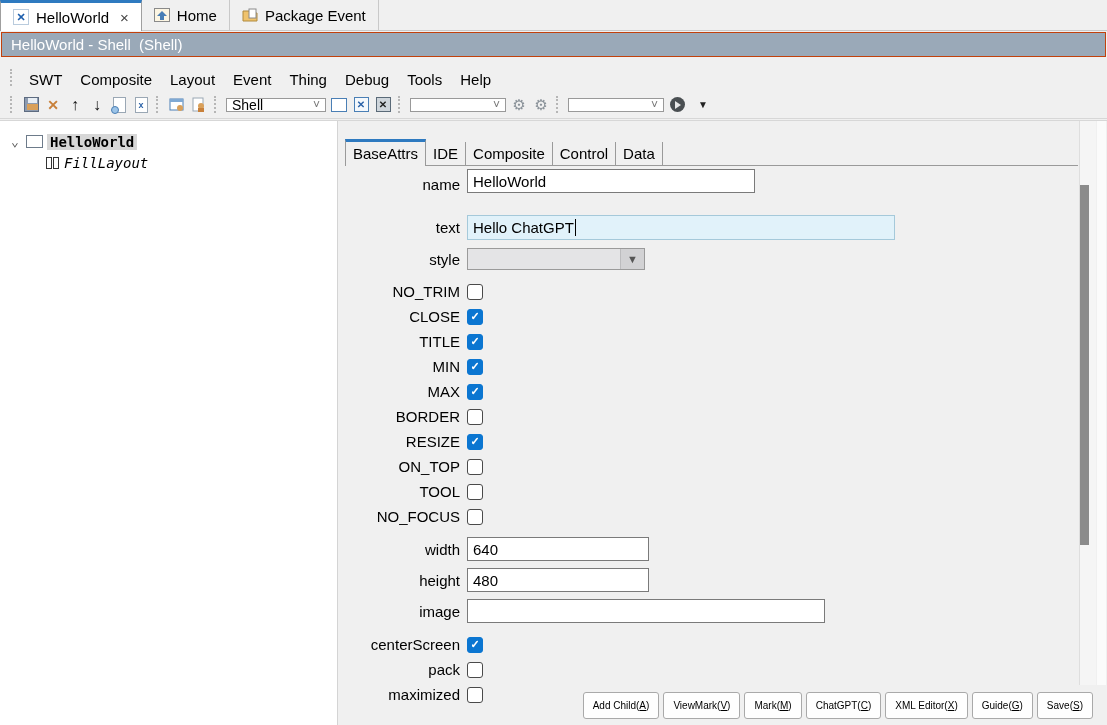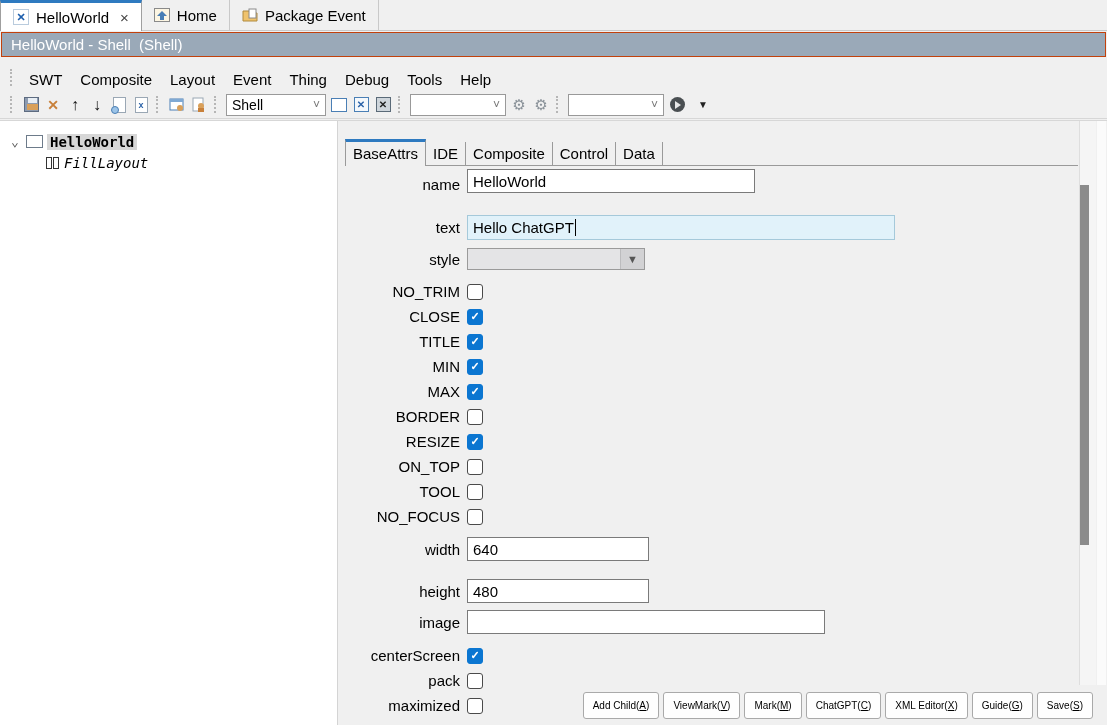--- a/index.html
+++ b/index.html
@@ -26,21 +26,21 @@
     color:#fff; display:flex; align-items:center; padding-left:9px; font-size:15px; white-space:pre; }
 
   
   .menubar { height:24px; margin-top:12px; display:flex; align-items:flex-start; padding-left:6px; }
   .grip { width:4px; height:17px; border-left:2px dotted #b6b6b6; margin:0 6px 0 4px; }
   .menuitem { padding:2px 9px; font-size:15px; cursor:default; }
   .toolbar { height:26px; display:flex; align-items:center; padding-left:6px; border-bottom:1px solid #d7d7d7; padding-bottom:2px; }
   .tbtn { width:22px; height:22px; display:flex; align-items:center; justify-content:center; border:1px solid transparent; }
   .glyph-orange { color:#c8803a; font-weight:bold; font-size:14px; }
   .glyph-black { color:#111; font-weight:bold; font-size:16px; line-height:1; }
-  .combo { height:22px; background:#fff; border:1px solid #999; display:flex; align-items:center; justify-content:space-between; padding:0 5px; font-size:14px; margin:0 2px; }
+  .combo { height:14px; background:#fff; border:1px solid #999; display:flex; align-items:center; justify-content:space-between; padding:0 5px; font-size:14px; margin:0 2px; }
   .combo .chev { color:#777; font-size:12px; }
   .combo.w-shell { width:100px; }
   .combo.w-evt { width:96px; }
   .combo.w-search { width:96px; }
   .run-circle { width:15px; height:15px; border-radius:50%; background:#4a4f52; position:relative; }
   .run-circle::after { content:""; position:absolute; left:5px; top:4px; border-left:6px solid #e8e8e8; border-top:4px solid transparent; border-bottom:4px solid transparent; }
   .dd-arrow { color:#222; font-size:10px; margin-left:4px; }
   .mini-doc { width:13px; height:16px; background:#fff; border:1px solid #9aa7b4; display:flex; align-items:center; justify-content:center; font-size:9px; color:#2a62a8; font-weight:bold; position:relative; }
   .mini-doc .dot { position:absolute; left:-3px; bottom:-2px; width:8px; height:8px; border-radius:50%; background:#9cc4e8; border:1px solid #4a7fb5; }
   .mini-win { width:16px; height:14px; border:1px solid #4a7fb5; background:#fff; }
@@ -81,21 +81,21 @@
   .w-num { width:182px; }
   .w-img { width:358px; }
   .text-field { width:428px; height:25px; border:1px solid #a5c9da; background:#e1f2fa; display:flex; align-items:center; padding:0 5px; font-size:15px; }
   .caret { display:inline-block; width:1px; height:17px; background:#000; margin-left:1px; }
   .stylecombo { width:178px; height:22px; border:1px solid #9a9a9a; background:#e4e4e6; display:flex; align-items:center; justify-content:flex-end; }
   .stylecombo .btn { width:24px; height:20px; background:#d2d2d4; display:flex; align-items:center; justify-content:center; color:#555; font-size:11px; border-left:1px solid #bcbcbe; }
   .row-name { margin-bottom:22px;align-items:flex-end; }
   .row-text { margin-bottom:8px; }
   .row-style { margin-bottom:9px; }
   .check-row { height:25px; }
-  .row-width { margin-top:8px; margin-bottom:18px; }
+  .row-width { margin-top:8px; margin-bottom:7px; }
   .row-height { margin-bottom:7px; }
   .row-image { margin-bottom:9px; }
   .checkbox { width:16px; height:16px; border:1px solid #4a4a4a; border-radius:3px; background:#fff;
     margin-left:7px; display:flex; align-items:center; justify-content:center; cursor:default; }
   .checkbox.checked { background:#0b76d1; border-color:#0b76d1; }
   .checkbox .tick { display:none; color:#fff; font-size:11px; font-weight:bold; }
   .checkbox.checked .tick { display:block; }
 
   .bottom-buttons { position:absolute; top:571px; right:14px; display:flex; gap:4px; }
   .pbtn { height:27px; padding:0 9px; background:#fefefe; border:1px solid #a9a9a9; border-radius:3px;

